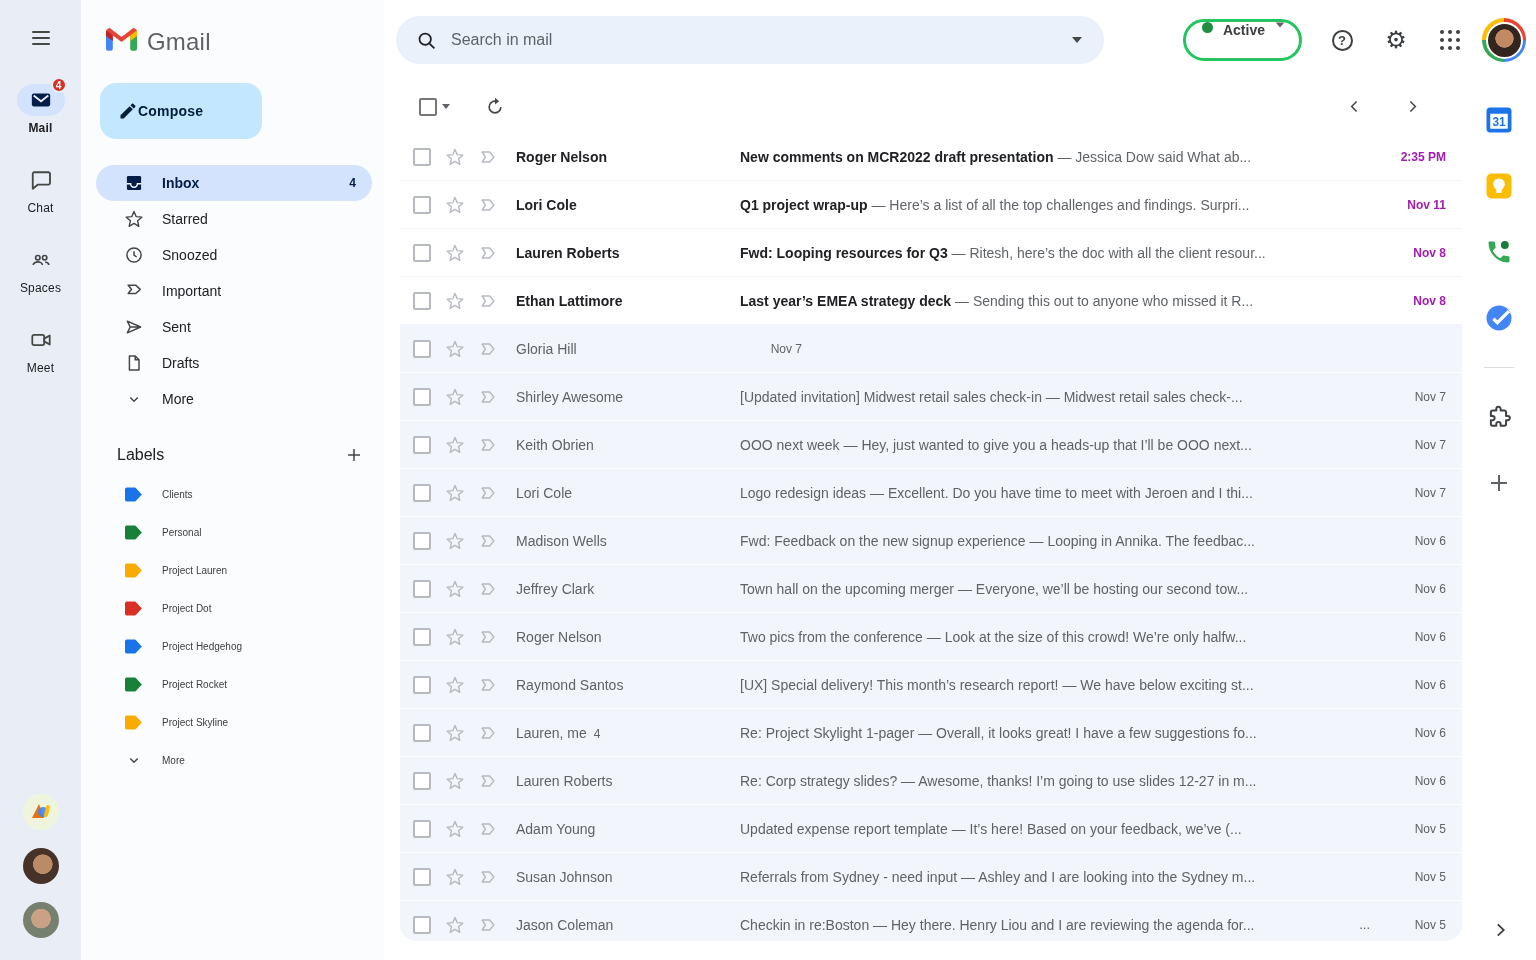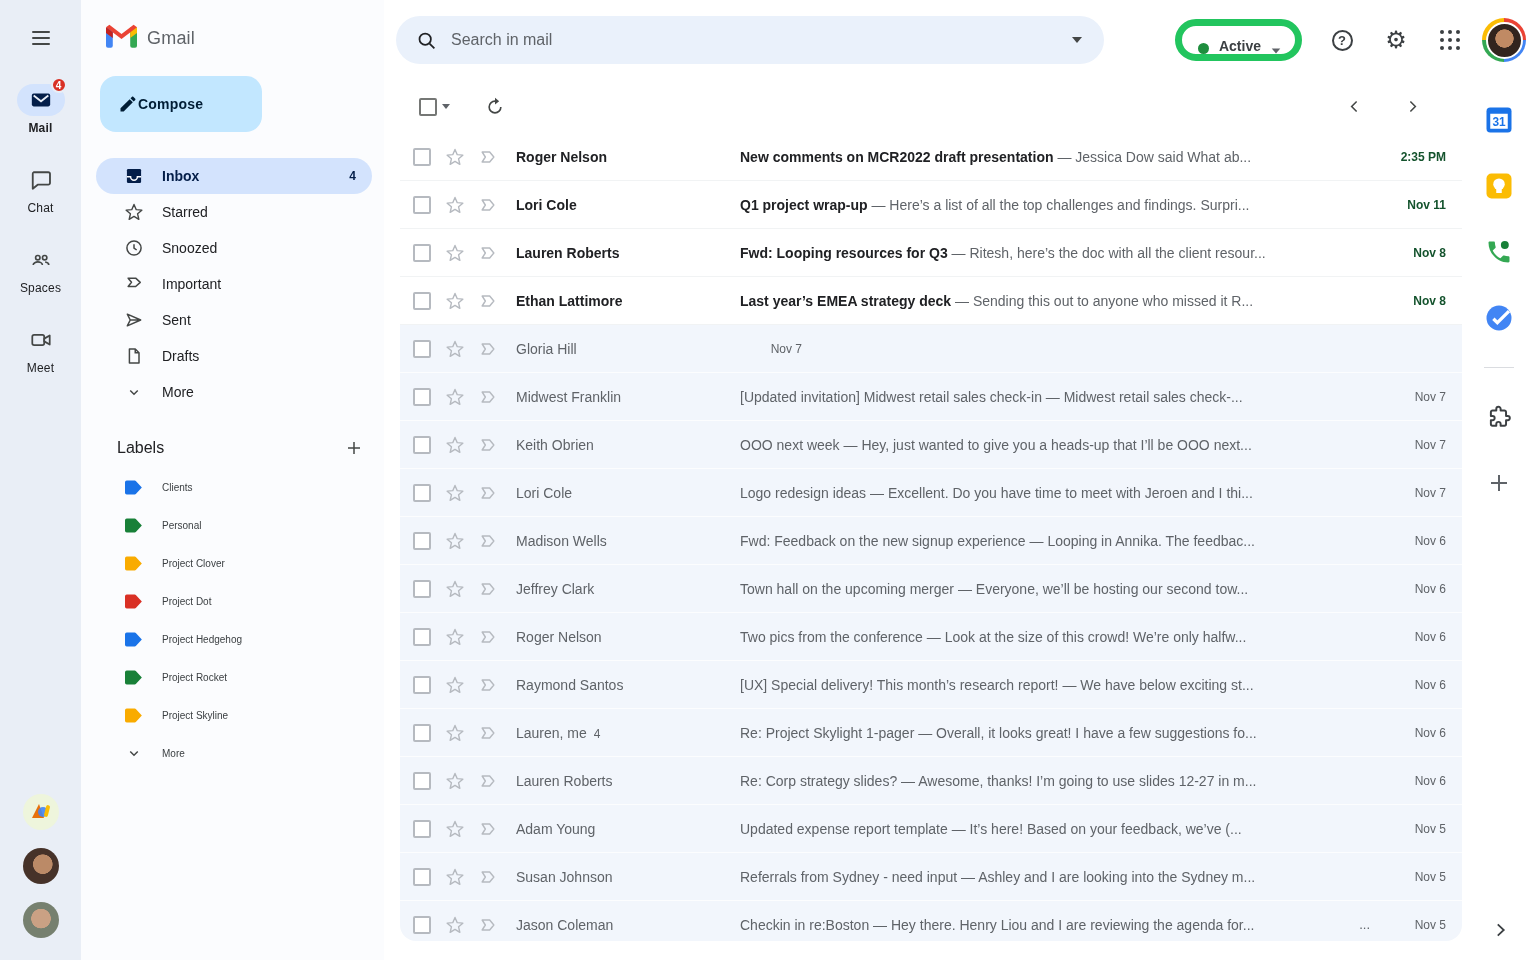--- a/index.html
+++ b/index.html
@@ -20,41 +20,41 @@
   .rail-badge { position:absolute; top:-7px; right:-2px; min-width:16px; height:16px; padding:0 3px; background:#d93025; border:2px solid #e9eef6; border-radius:9px; color:#fff; font-size:10px; font-weight:bold; display:flex; align-items:center; justify-content:center; }
   .rail-bottom { position:absolute; bottom:22px; left:0; width:81px; display:flex; flex-direction:column; align-items:center; gap:18px; }
   .rail-avatar { width:36px; height:36px; border-radius:50%; cursor:pointer; overflow:hidden; }
   .rail-avatar.logo { background:#eef5dc; display:flex; align-items:center; justify-content:center; }
   .rail-avatar.woman { background:radial-gradient(circle at 55% 45%, #bb8a67 0 34%, #463229 36% 100%); }
   .rail-avatar.man { background:radial-gradient(circle at 50% 46%, #caa184 0 36%, #76806f 38% 100%); }
 
   
   .sidebar { position:absolute; left:81px; top:0; width:303px; height:960px; background:#fbfcfe; z-index:4; }
   .logo-row { display:flex; align-items:center; gap:10px; padding:22px 0 0 25px; }
-  .wordmark { font-size:18px; color:#5f6368; letter-spacing:.2px;margin-top:6px; }
+  .wordmark { font-size:24px; color:#5f6368; letter-spacing:.2px;margin-top:6px; }
   .compose { margin:27px 0 0 19px; width:162px; height:56px; background:#c2e7ff; border-radius:16px; display:flex; align-items:center; padding-left:18px; color:#001d35; font-size:14px; font-weight:bold; letter-spacing:.2px; }
   .side-nav { margin-top:26px; }
   .nav-item { width:276px; height:36px; margin-left:15px; border-radius:18px; display:flex; align-items:center; padding:0 16px 0 28px; cursor:pointer; font-size:14px; color:#202124; }
   .nav-item .nico { width:20px; height:20px; margin-right:18px; flex:none; display:flex; align-items:center; justify-content:center; }
   .nav-item.selected { background:#d3e3fd; font-weight:bold; color:#041e49; }
   .nav-item .ncount { margin-left:auto; font-size:12px; font-weight:bold; color:#041e49; }
   .labels-row { display:flex; align-items:center; margin:24px 16px 6px 36px;text-align:center; }
   .labels-title { font-size:16px; color:#202124; }
   .label-add { margin-left:auto; width:28px; height:28px; display:flex; align-items:center; justify-content:center; border-radius:50%; }
   .label-item { width:276px; height:38px; margin-left:15px; border-radius:19px; display:flex; align-items:center; padding:0 16px 0 28px; cursor:pointer; font-size:10px; color:#3c4043; }
   .label-item .lico { width:20px; height:20px; margin-right:18px; flex:none; display:flex; align-items:center; justify-content:center; }
 
   
   .topbar { position:absolute; left:384px; top:0; width:1152px; height:80px; background:#fff; }
   .search { position:absolute; left:12px; top:16px; width:708px; height:48px; background:#eaf1fb; border-radius:24px; display:flex; align-items:center; padding:0 22px 0 20px; }
   .search input { flex:1; border:none; outline:none; background:transparent; font-size:16px; color:#202124; margin-left:14px; font-family:inherit; }
   .search input::placeholder { color:#5f6368; }
   .caret-down { width:0; height:0; border-left:5px solid transparent; border-right:5px solid transparent; border-top:6px solid #444746; }
   .topbar-right { position:absolute; right:10px; top:0; height:80px; display:flex; align-items:center; gap:10px; }
-  .status-chip { height:42px; border:7px solid #22c55e; background:#fff; border-radius:21px; display:flex; align-items:flex-end; gap:10px; padding:0 14px 0 16px; margin-right:8px; }
+  .status-chip { height:42px; border:3px solid #22c55e; background:#fff; border-radius:21px; display:flex; align-items:flex-start; gap:10px; padding:0 14px 0 16px; margin-right:8px; }
   .status-dot { width:11px; height:11px; border-radius:50%; background:#1e8e3e; }
   .status-label { font-size:14px; font-weight:bold; color:#3c4043; }
   .status-chip .caret-down { border-top-color:#5f6368; transform:scale(.85); }
   .iconbtn { width:44px; height:44px; border-radius:50%; display:flex; align-items:center; justify-content:center; }
   .help-glyph { width:21px; height:21px; border:2px solid #3c4043; border-radius:50%; display:flex; align-items:center; justify-content:center; font-size:13px; font-weight:bold; color:#3c4043; }
   .gear-glyph { font-size:24px; color:#3c4043; line-height:1; }
   .dots9 { display:grid; grid-template-columns:repeat(3,4px); grid-template-rows:repeat(3,4px); gap:4px; }
   .dots9 i { width:4px; height:4px; border-radius:50%; background:#3c4043; }
   .avatar-ring { width:44px; height:44px; border-radius:50%; background:conic-gradient(#ea4335 0 25%, #4285f4 25% 50%, #34a853 50% 75%, #fbbc04 75% 100%); display:flex; align-items:center; justify-content:center; }
   .avatar-face { width:37px; height:37px; border-radius:50%; border:2px solid #fff; background:radial-gradient(circle at 50% 44%, #c08a64 0 36%, #32241e 38% 100%); }
@@ -74,21 +74,21 @@
   .email-row .cb { border-color:#b6bac0; margin-right:13px; }
   .row-ico { width:22px; height:22px; flex:none; display:flex; align-items:center; justify-content:center; margin-right:11px; }
   .sender { width:224px; flex:none; font-size:14px; color:#5f6368; white-space:nowrap; overflow:hidden; margin-left:6px; }
   .unread .sender { color:#202124; font-weight:bold; }
   .tcount { font-size:12px; color:#5f6368; margin-left:7px; font-weight:normal; }
   .subjline { flex:1; font-size:14px; color:#5f6368; white-space:nowrap; overflow:hidden; text-overflow:ellipsis; padding-right:16px; }
   .subjline .subj { color:#5f6368; }
   .unread .subjline .subj { color:#202124; font-weight:bold; }
   .rowsuffix { font-size:13px; color:#5f6368; margin-right:14px; }
   .rdate { width:62px; flex:none; text-align:right; font-size:12px; color:#5f6368; white-space:nowrap; }
-  .unread .rdate { color:#14532d; font-weight:bold; }
+  .unread .rdate { color:#a21caf; font-weight:bold; }
 
   
   .rrail { position:absolute; left:1462px; top:80px; width:74px; height:880px; background:#fff; display:flex; flex-direction:column; align-items:center; padding-top:23px; gap:32px; }
   .rr-ico { width:34px; height:34px; display:flex; align-items:center; justify-content:center; cursor:pointer; }
   .rr-divider { width:30px; height:1px; background:#dadce0; }
   .rr-expand { position:absolute; left:1482px; top:912px; width:36px; height:36px; display:flex; align-items:center; justify-content:center; border-radius:50%; cursor:pointer; z-index:6; }
 </style>
 </head>
 <body>
 
@@ -257,21 +257,21 @@
           </svg>
         </span>
         <span>Personal</span>
       </div>
       <div class="label-item">
         <span class="lico">
           <svg width="19" height="19" viewBox="0 0 22 18">
             <path d="M2 1 h9.2 c.6 0 1.2.26 1.6.72 L19.5 9 l-6.7 7.28 c-.4.46-1 .72-1.6.72 H2 a2 2 0 0 1 -2 -2 V3 a2 2 0 0 1 2 -2 z" fill="#f9ab00"></path>
           </svg>
         </span>
-        <span>Project Clover</span>
+        <span>Project Lauren</span>
       </div>
       <div class="label-item">
         <span class="lico">
           <svg width="19" height="19" viewBox="0 0 22 18">
             <path d="M2 1 h9.2 c.6 0 1.2.26 1.6.72 L19.5 9 l-6.7 7.28 c-.4.46-1 .72-1.6.72 H2 a2 2 0 0 1 -2 -2 V3 a2 2 0 0 1 2 -2 z" fill="#d93025"></path>
           </svg>
         </span>
         <span>Project Dot</span>
       </div>
       <div class="label-item">
@@ -457,21 +457,21 @@
         <span class="row-ico">
           <svg width="20" height="20" viewBox="0 0 24 24">
             <path d="M12 17.3 6.2 20.8l1.5-6.6L2.6 9.8l6.7-.6L12 3l2.7 6.2 6.7.6-5.1 4.4 1.5 6.6z" stroke="#b6bac0" stroke-width="1.7" fill="none" stroke-linejoin="round"></path>
           </svg>
         </span>
         <span class="row-ico">
           <svg width="20" height="20" viewBox="0 0 24 24">
             <path d="M5 6 h9 l5 6 -5 6 H5 l3.8-6 z" stroke="#b6bac0" stroke-width="1.7" fill="none" stroke-linejoin="round"></path>
           </svg>
         </span>
-        <span class="sender">Midwest Franklin</span>
+        <span class="sender">Shirley Awesome</span>
         <span class="subjline"><span class="subj">[Updated invitation] Midwest retail sales check-in</span><span class="sep"> — </span><span class="snip">Midwest retail sales check-...</span></span>
         <span class="rdate">Nov 7</span>
       </div>
       <div class="email-row read">
         <span class="cb"></span>
         <span class="row-ico">
           <svg width="20" height="20" viewBox="0 0 24 24">
             <path d="M12 17.3 6.2 20.8l1.5-6.6L2.6 9.8l6.7-.6L12 3l2.7 6.2 6.7.6-5.1 4.4 1.5 6.6z" stroke="#b6bac0" stroke-width="1.7" fill="none" stroke-linejoin="round"></path>
           </svg>
         </span>

